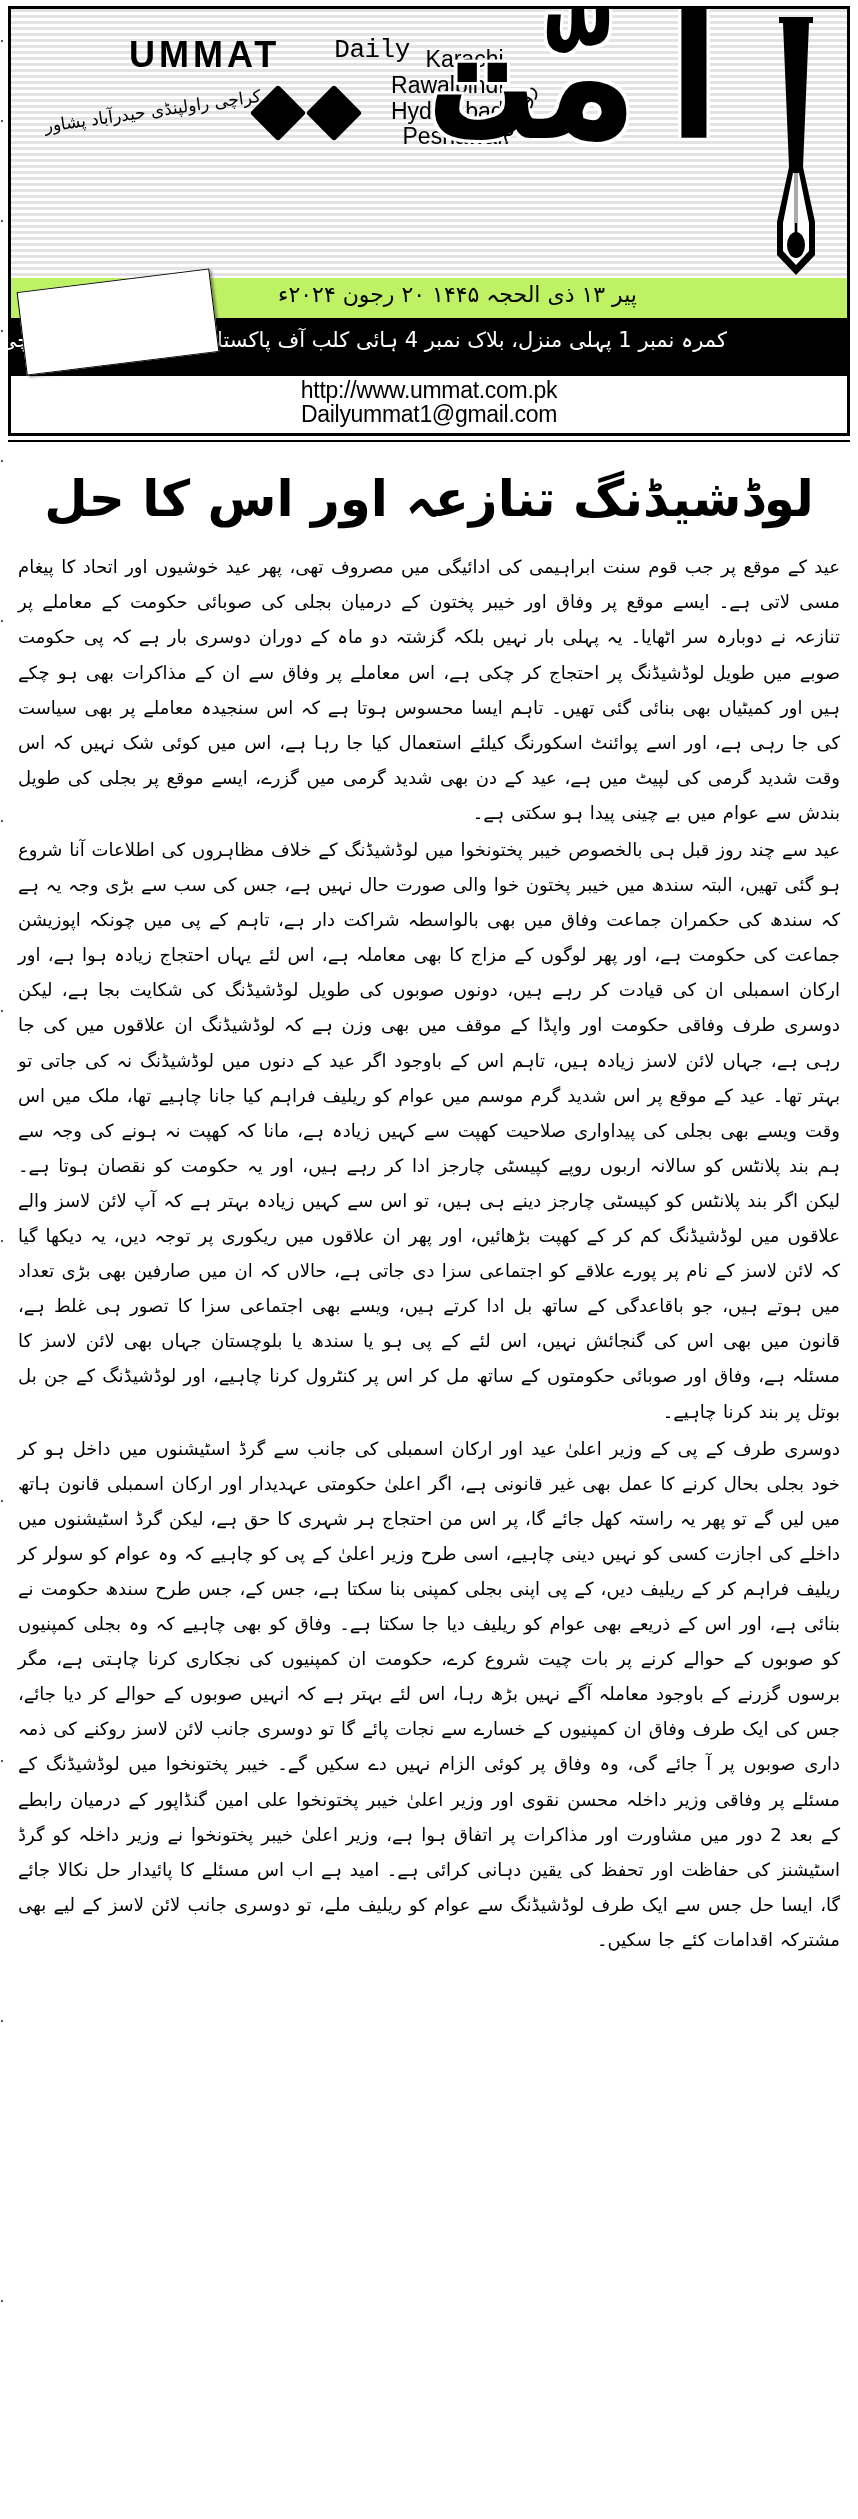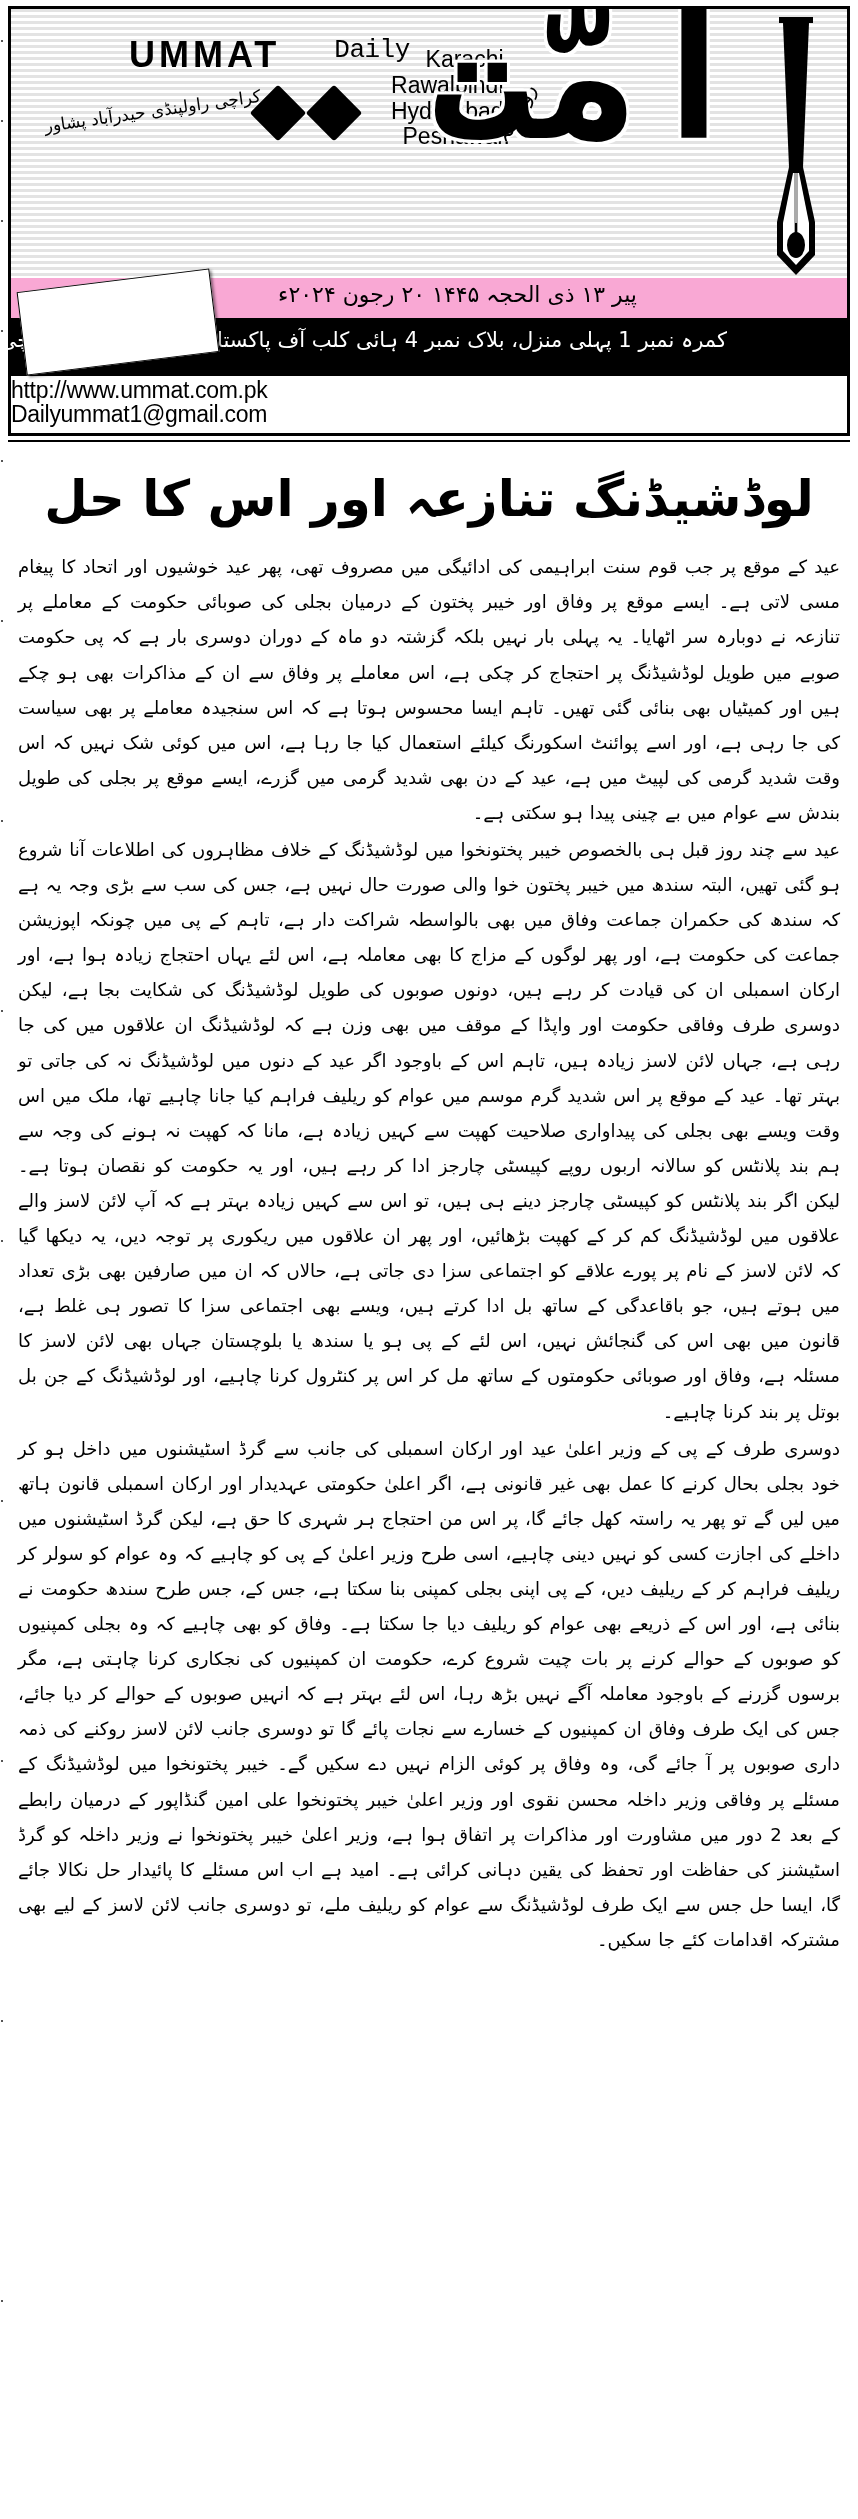--- a/index.html
+++ b/index.html
@@ -118,21 +118,21 @@
     width:86px; height:262px;
   }
   .nib svg{display:block;}
 
   
   .datebar{
     position:relative;
     border-left:3px solid #000;
     border-right:3px solid #000;
     height:40px;
-    background:#f9a8d4;
+    background:#bef264;
     box-sizing:border-box;
   }
   .date-text{
     position:absolute;
     right:210px; top:4px;
     font-family:"DejaVu Sans", sans-serif;
     font-size:22px;
     white-space:nowrap;
     direction:rtl;
   }
@@ -182,21 +182,21 @@
   }
   .pl1{left:8px; top:10px;}
   .pl2{left:8px; top:44px;}
 
   
   .webbar{
     border-left:3px solid #000;
     border-right:3px solid #000;
     border-bottom:3px solid #000;
     background:#fff;
-    text-align:left;
+    text-align:center;
     padding:2px 0 6px 0;
     direction:ltr;
   }
   .web-url, .web-mail{
     font-family:"Liberation Sans", sans-serif;
     font-size:23px;
     line-height:1.06;
     letter-spacing:-0.3px;
   }
 

